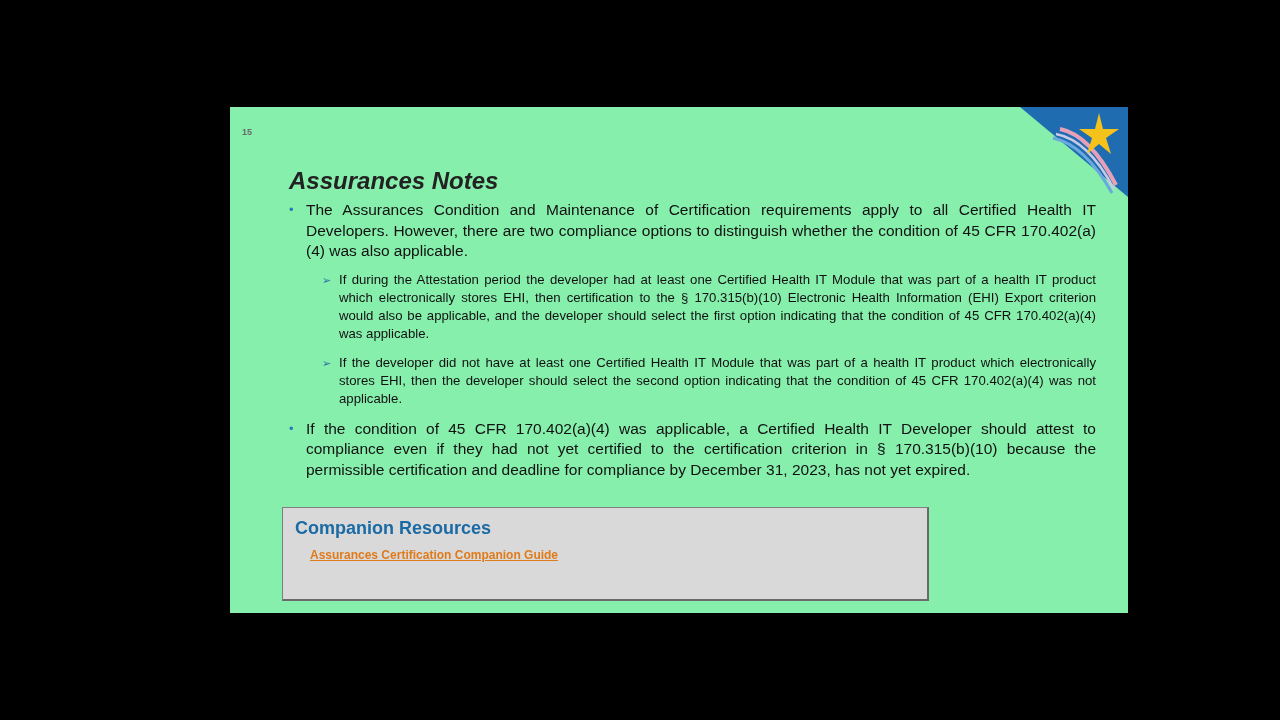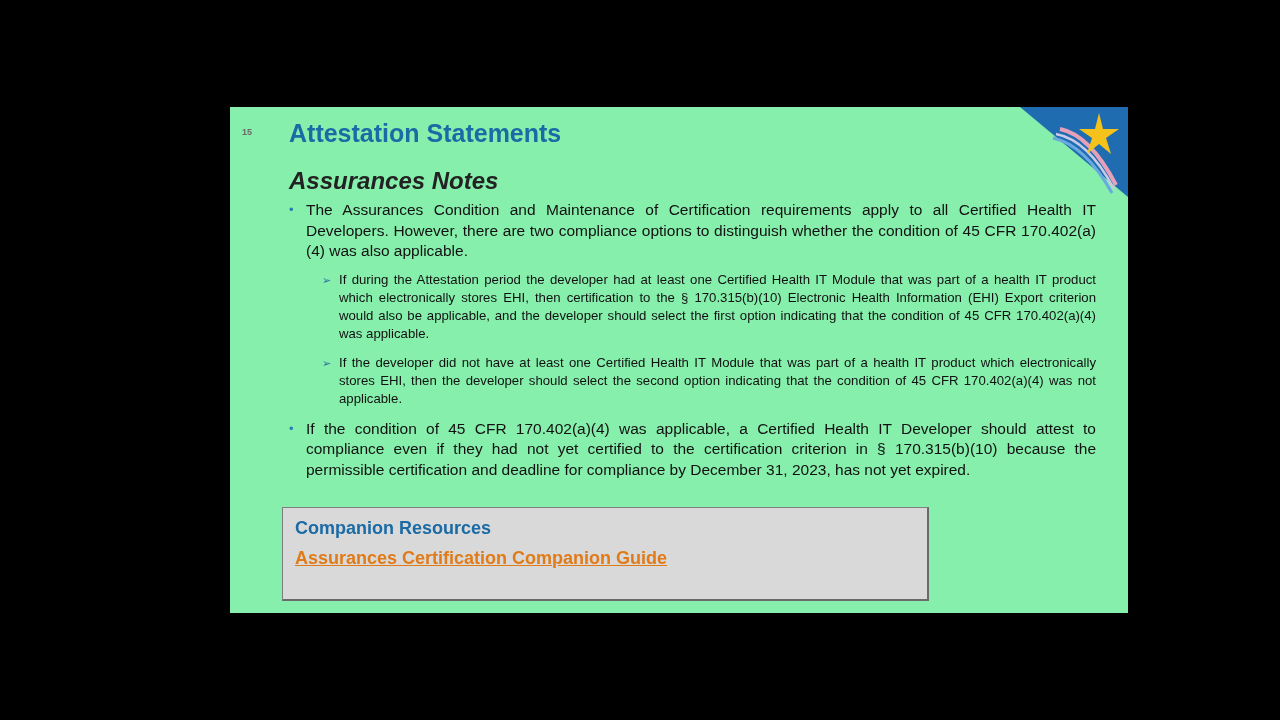--- a/index.html
+++ b/index.html
@@ -117,22 +117,22 @@
       position: absolute;
       left: 12px;
       top: 10px;
       font-size: 18px;
       font-weight: bold;
       color: #1a6aa5;
       margin: 0;
     }
     .resource-link {
       position: absolute;
-      left: 12px;
-      font-size: 18px;
+      left: 27px;
+      font-size: 12px;
       font-weight: bold;
       color: #e07b1a;
       text-decoration: underline;
       cursor: pointer;
     }
     .resource-link.l1 { top: 40px; }
     .resource-link.l2 { top: 66px; }
   </style>
 </head>
 <body>
@@ -141,21 +141,20 @@
   <div class="slide-number">15</div>
 
   <svg class="corner-logo" viewBox="0 0 108 90" xmlns="http://www.w3.org/2000/svg">
     <polygon points="0,0 108,0 108,90" fill="#1f6db0"></polygon>
     <path d="M40,22 Q70,28 96,78" stroke="#e8a0b8" stroke-width="4" fill="none"></path>
     <path d="M36,27 Q68,33 94,82" stroke="#c9c9e8" stroke-width="2.5" fill="none"></path>
     <path d="M33,31 Q65,38 92,86" stroke="#6aa8e0" stroke-width="3" fill="none"></path>
     <polygon points="79,6 83,22 99,22 86,31 91,47 79,37 67,47 72,31 59,22 75,22" fill="#f4c21b"></polygon>
   </svg>
 
-  <h1 class="title">Attestation Statements</h1>
   <h2 class="subtitle">Assurances Notes</h2>
 
   <div class="content">
     <div class="bullet">
       <span class="dot">•</span>
       <span>The Assurances Condition and Maintenance of Certification requirements apply to all Certified Health IT Developers. However, there are two compliance options to distinguish whether the condition of 45 CFR 170.402(a)(4) was also applicable.</span>
     </div>
     <div class="subbullets">
       <div class="subbullet">
         <span class="arrow">➢</span>

